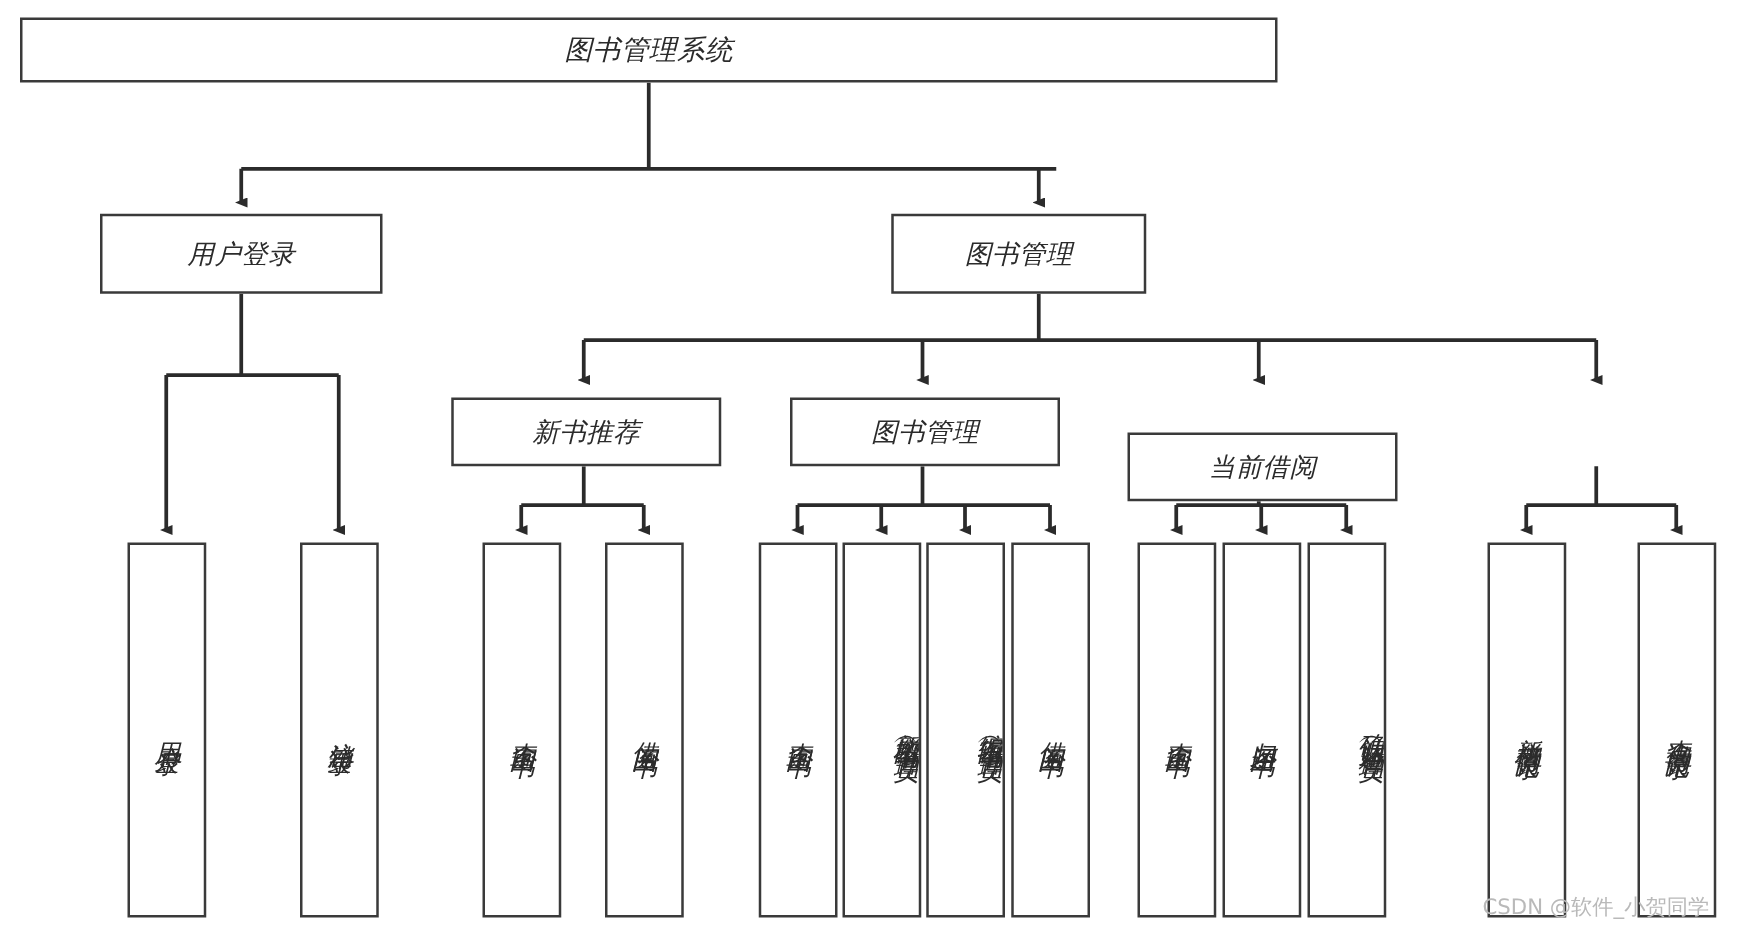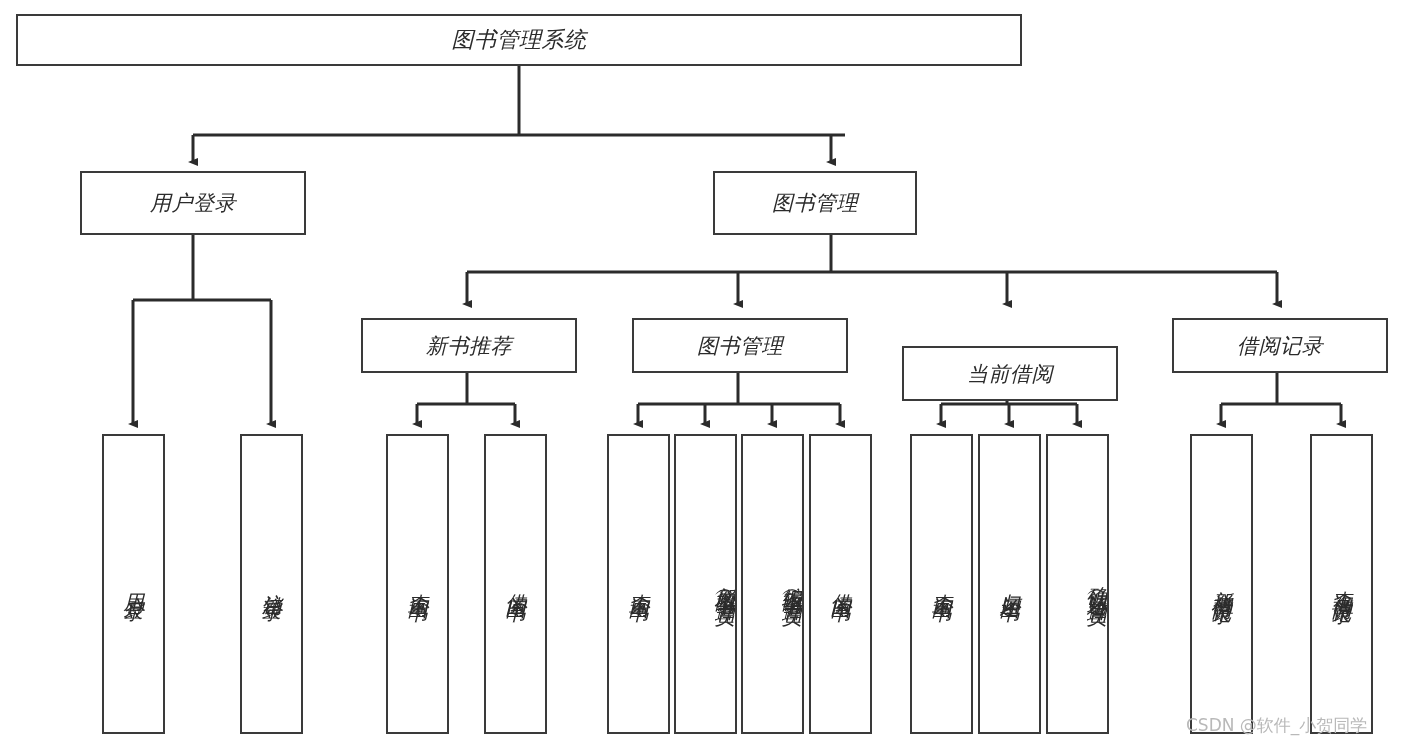--- a/index.html
+++ b/index.html
@@ -131,21 +131,20 @@
   <div class="node node-h" style="left:80px; top:171px; width:226px; height:64px;">用户登录</div>
 
   <div class="node node-h" style="left:713px; top:171px; width:204px; height:64px;">图书管理</div>
 
   <div class="node node-h" style="left:361px; top:318px; width:216px; height:55px;">新书推荐</div>
 
   <div class="node node-h" style="left:632px; top:318px; width:216px; height:55px;">图书管理</div>
 
   <div class="node node-h" style="left:902px; top:318px; width:216px; height:55px;margin-top:28px;">当前借阅</div>
 
-  <div class="node node-h" style="left:1172px; top:318px; width:216px; height:55px;">借阅记录</div>
 
   <div class="node node-leaf center-v" style="left:102px; top:434px; width:63px; height:300px;">用户登录</div>
 
   <div class="node node-leaf center-v" style="left:240px; top:434px; width:63px; height:300px;">注销登录</div>
 
   <div class="node node-leaf center-v" style="left:386px; top:434px; width:63px; height:300px;">查询图书</div>
 
   <div class="node node-leaf center-v" style="left:484px; top:434px; width:63px; height:300px;">借阅图书</div>
 
   <div class="node node-leaf center-v" style="left:607px; top:434px; width:63px; height:300px;">查询图书</div>

